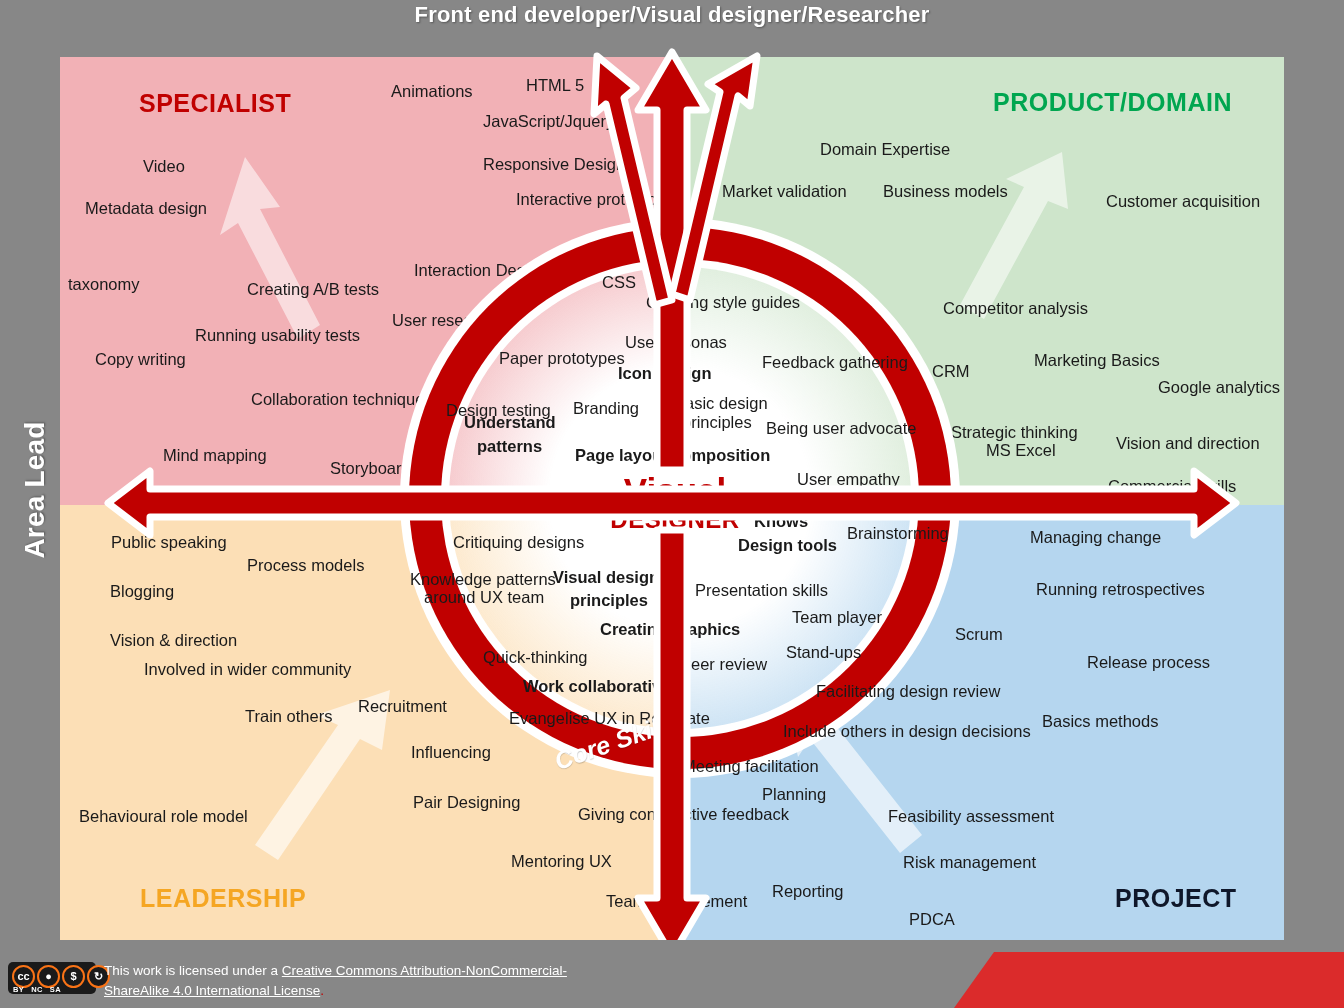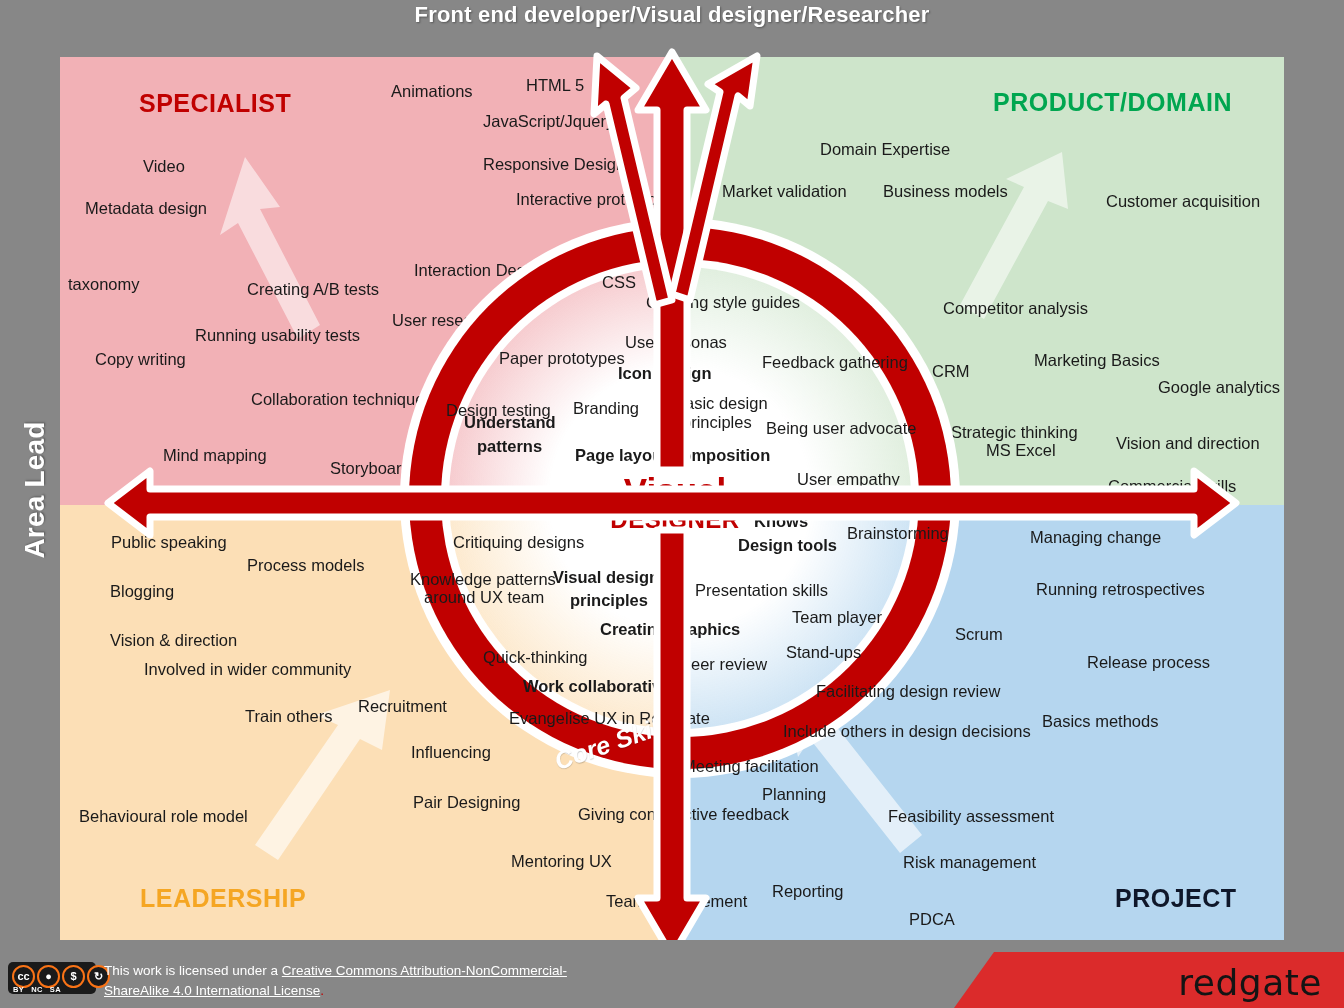--- a/index.html
+++ b/index.html
@@ -296,15 +296,14 @@
       <span>NC</span>
       <span>SA</span>
     </div>
   </div>
 
   <div id="license-text">
     <span>This work is licensed under a </span><a href="#">Creative Commons Attribution-NonCommercial-ShareAlike 4.0 International License</a><span class="dot">.</span>
   </div>
 
   <div id="redgate-bar"></div>
-  <div id="redgate-word">redgate</div>
 
 </div>
 
 </body></html>

